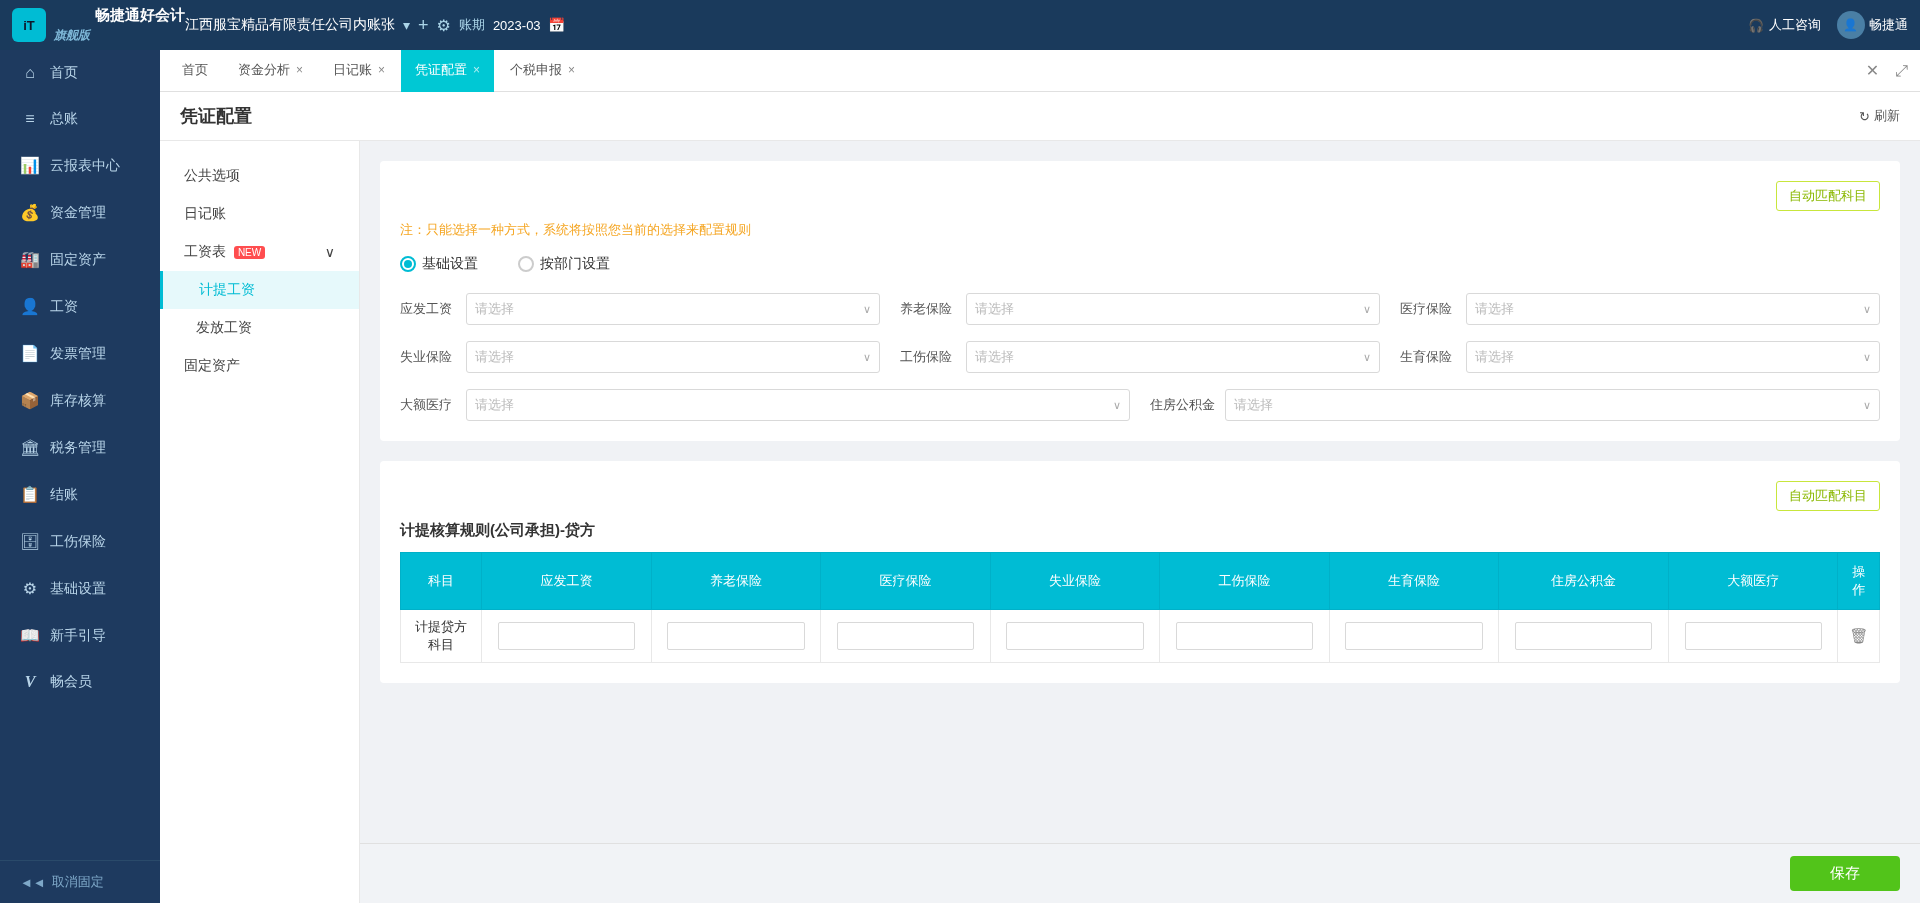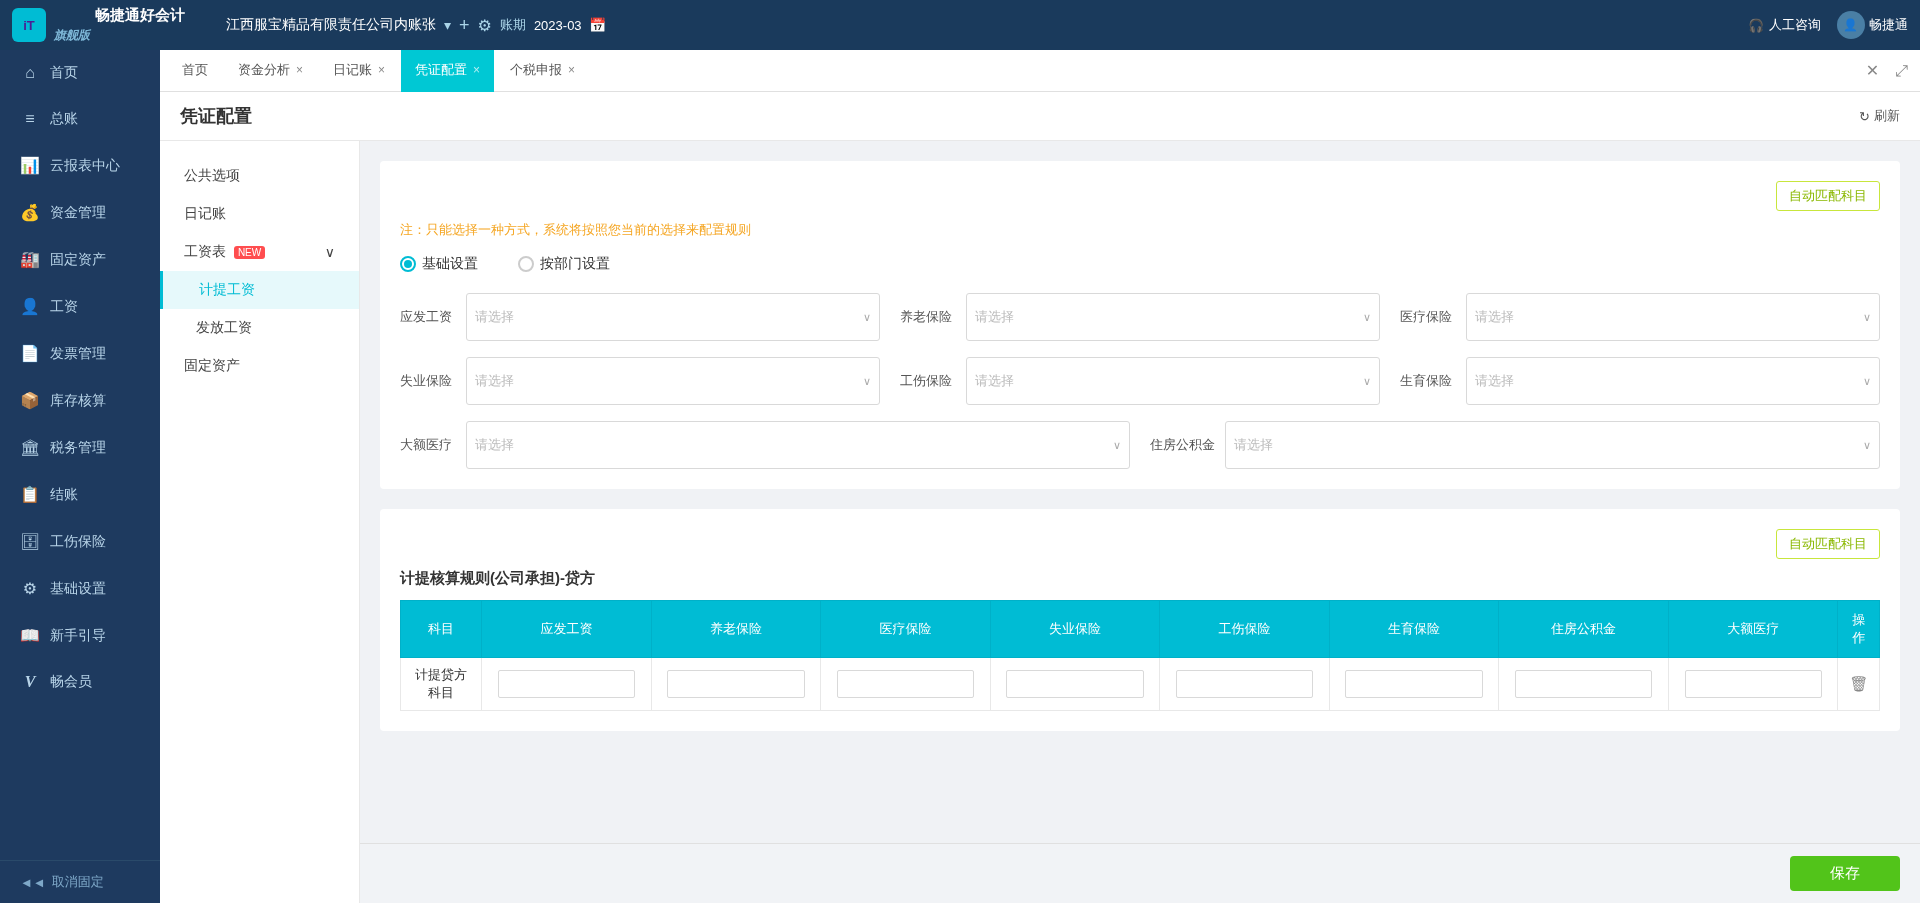--- a/index.html
+++ b/index.html
@@ -25,35 +25,34 @@
       min-width: 160px;
     }
     .topbar-logo .logo-icon {
       width: 34px;
       height: 34px;
       background: #00bcd4;
       border-radius: 6px;
       display: flex;
       align-items: center;
       justify-content: center;
-      color: #4c1d95;
+      color: #0f172a;
       font-size: 13px;
       font-weight: bold;
     }
     .topbar-center {
       display: flex;
       align-items: center;
       gap: 8px;
       color: white;
       font-size: 14px;
     }
     .topbar-company {
       color: white;
       font-size: 14px;
-      margin-left: 41px;
     }
     .topbar-arrow {
       color: #aad4e8;
       cursor: pointer;
     }
     .topbar-add {
       color: #aad4e8;
       font-size: 18px;
       cursor: pointer;
     }
@@ -358,21 +357,21 @@
       gap: 10px;
     }
     .form-field label {
       font-size: 13px;
       color: #555;
       white-space: nowrap;
       min-width: 56px;
     }
     .form-select {
       flex: 1;
-      height: 48px;
+      height: 32px;
       border: 1px solid #d9d9d9;
       border-radius: 3px;
       padding: 0 8px;
       font-size: 13px;
       color: #999;
       background: white;
       display: flex;
       align-items: center;
       justify-content: space-between;
       cursor: pointer;

